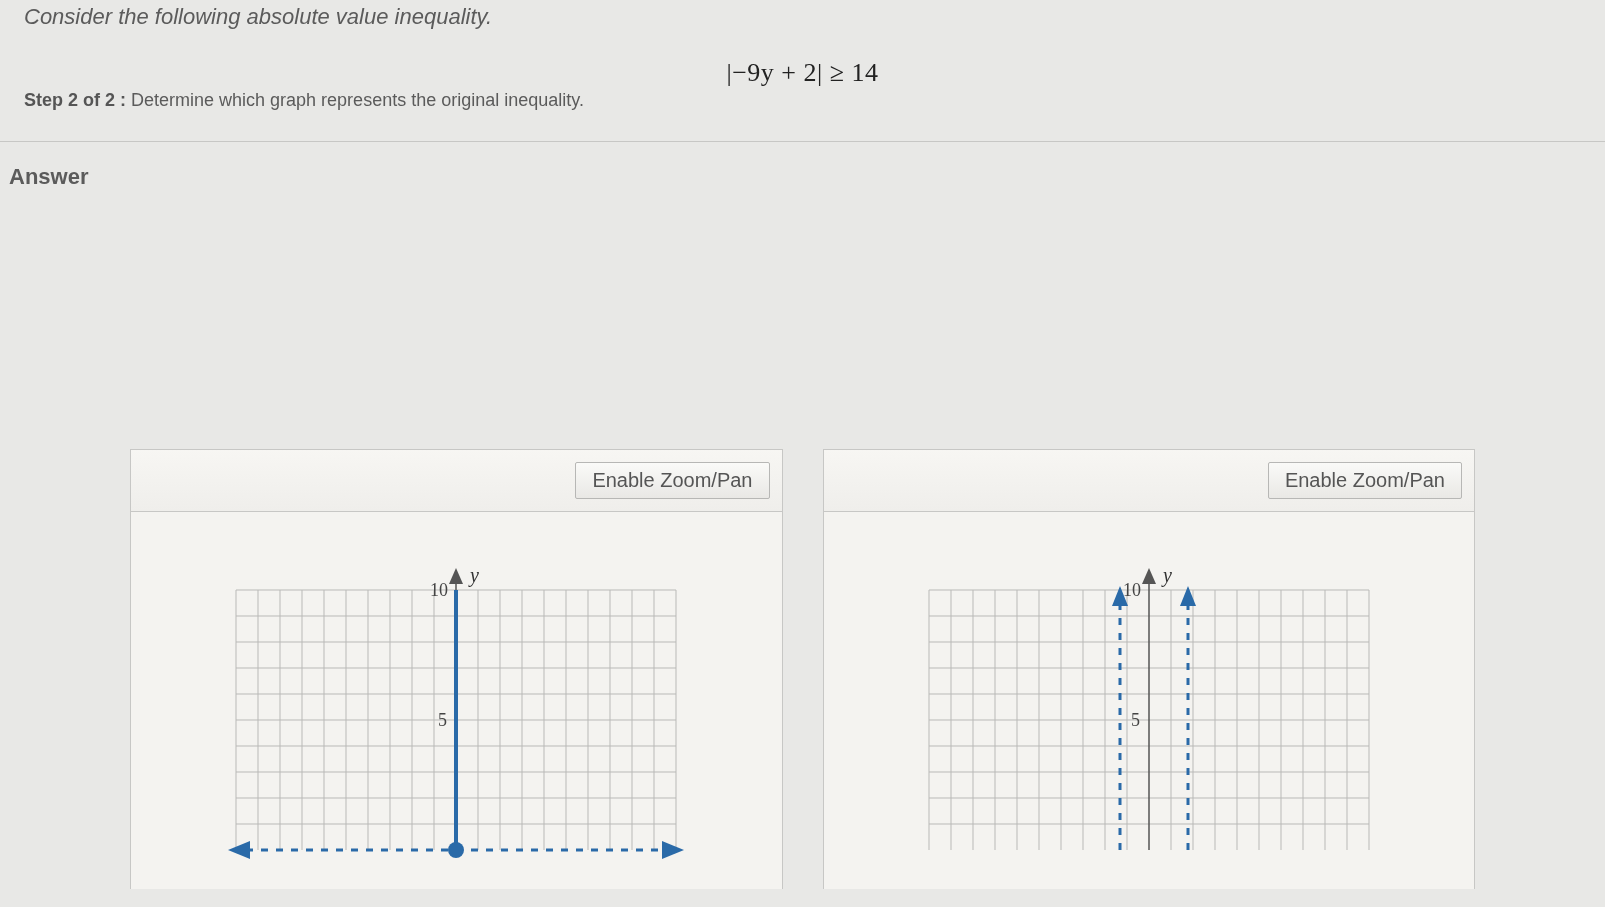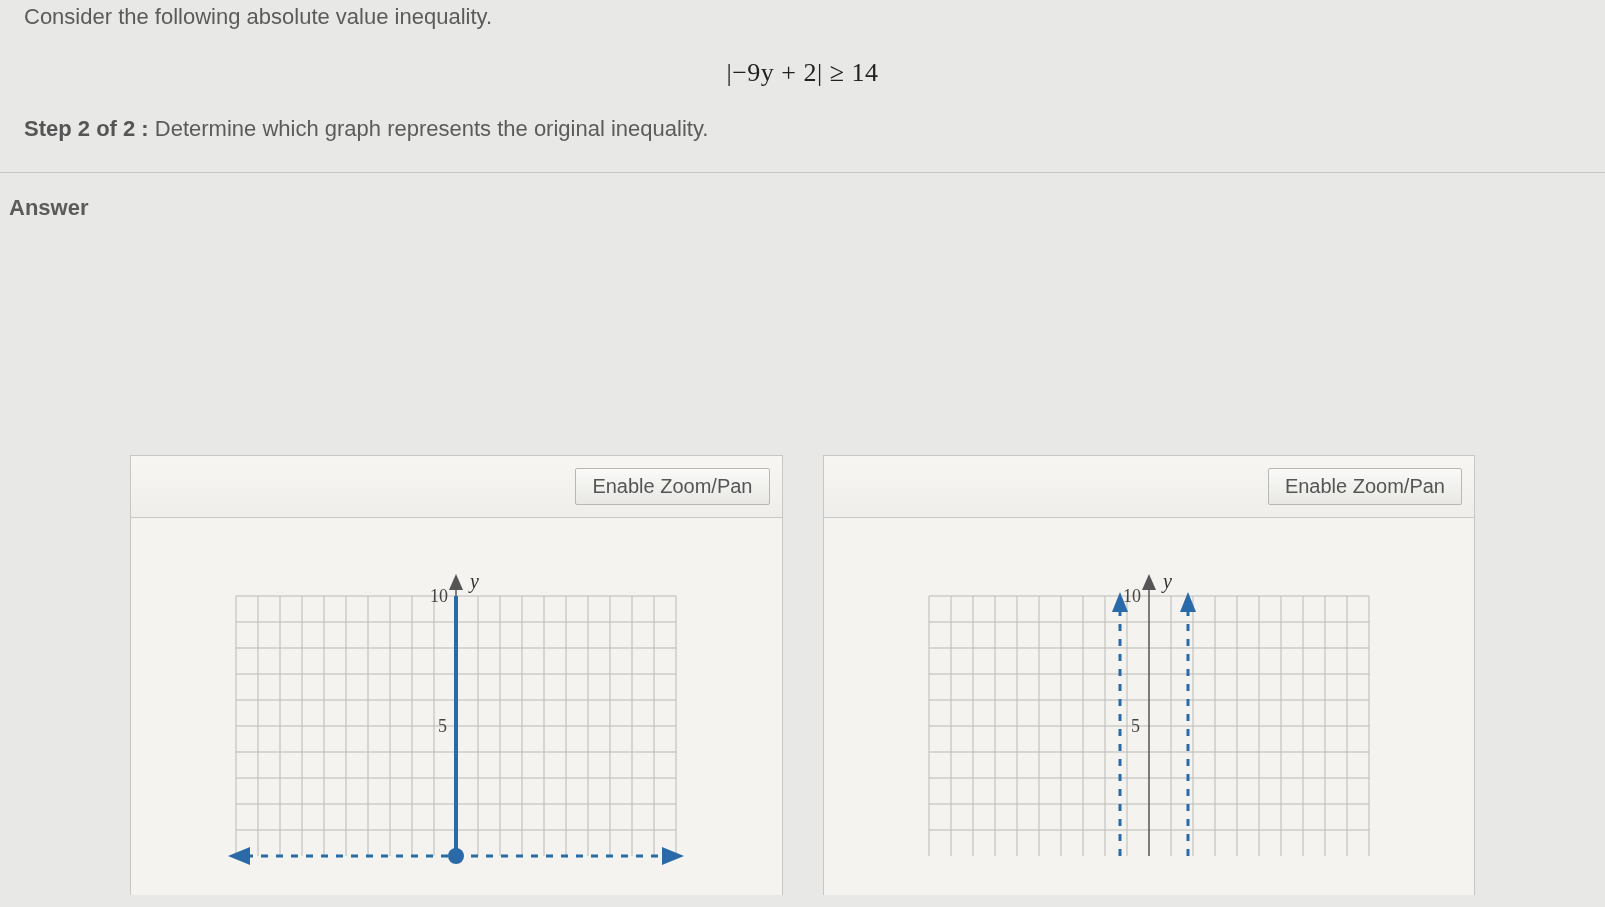--- a/index.html
+++ b/index.html
@@ -12,49 +12,50 @@
     overflow: hidden;
     position: relative;
   }
   .question-area {
     padding: 4px 24px 0 24px;
   }
   .prompt {
     font-size: 22px;
     color: #5b5b5b;
     margin-bottom: 28px;
+    font-style: italic;
   }
   .equation {
     text-align: center;
     font-family: "Times New Roman", serif;
     font-size: 26px;
     color: #222;
-    margin-bottom: 28px;
+    margin-bottom: 2px;
     letter-spacing: 0.5px;
   }
   .step-row {
-    font-size: 22px;
+    font-size: 18px;
     color: #5b5b5b;
     margin-bottom: 30px;
   }
   .step-row .bold { font-weight: 700; color:#555;}
   .divider {
     border: none;
     border-top: 1px solid #c7c7c5;
     margin: 0;
   }
   .answer-area { padding: 22px 0 0 9px; }
   .answer-label {
     font-size: 22px;
     color: #5b5b5b;
     font-weight: 700;
   }
   .panels {
     position: absolute;
-    bottom: 12px;
+    bottom: 18px;
     left: 0;
     width: 100%;
     display: flex;
     gap: 40px;
     justify-content: center;
     padding: 0 130px;
   }
   .panel {
     flex: 1;
     background: #f4f3f0;

